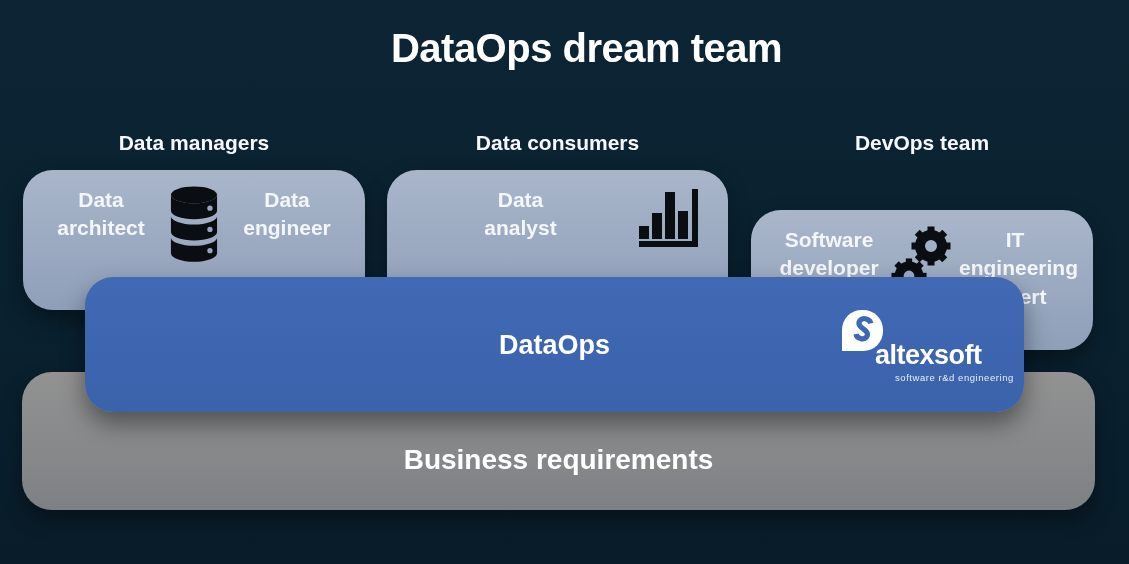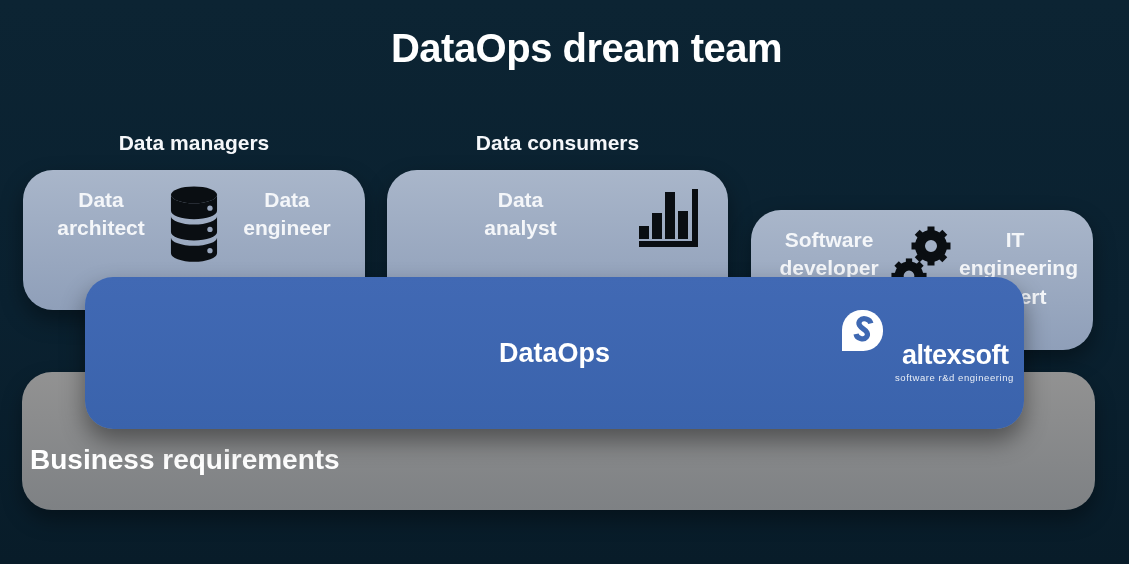--- a/index.html
+++ b/index.html
@@ -44,70 +44,71 @@
   .role{
     flex:1 1 0;min-width:0;
     text-align:center;white-space:pre-line;
     font-size:21px;font-weight:600;line-height:1.35;
     color:#f4f6f9;
   }
   .icon-wrap{
     flex:0 0 74px;display:flex;align-items:center;justify-content:center;
   }
   .dataops-band{
-    position:absolute;left:85px;top:277px;width:939px;height:152px;
+    position:absolute;left:85px;top:277px;width:939px;height:135px;
     border-radius:28px;
     background:linear-gradient(180deg,#4169b4 0%,#3a63ac 100%);
     box-shadow:0 12px 24px rgba(0,0,0,.42);
     z-index:3;
   }
   .dataops-text{
     position:absolute;left:0;right:0;top:50%;transform:translateY(-50%);
     text-align:center;font-size:27px;font-weight:700;color:#ffffff;
   }
   .foundation-band{
     position:absolute;left:22px;top:372px;width:1073px;height:138px;
     border-radius:30px;
     background:linear-gradient(180deg,#929292 0%,#7e8184 100%);
     box-shadow:0 10px 20px rgba(0,0,0,.35);
     z-index:2;
-    display:flex;align-items:center;justify-content:flex-start;
-    padding-top:38px;box-sizing:border-box;padding-left:8px;
+    display:flex;align-items:center;justify-content:center;
+    padding-top:38px;box-sizing:border-box;
   }
   .foundation-text{
     font-size:28px;font-weight:700;color:#ffffff;
   }
   
   .logo{position:absolute;top:33px;right:26px;width:156px;height:80px;}
   .logo-mark{
     position:absolute;left:0;top:0;width:41px;height:41px;
     background:#ffffff;border-radius:48% 48% 48% 0;
   }
   .logo-mark svg{position:absolute;left:0;top:0;}
   .logo-name{
-    position:absolute;left:60px;top:32px;
+    position:absolute;left:33px;top:32px;
     font-size:27px;font-weight:700;line-height:1;letter-spacing:-0.5px;
     color:#ffffff;
   }
   .logo-tagline{
     position:absolute;left:45px;top:62px;
     font-size:9.5px;font-weight:400;letter-spacing:0.55px;
     color:#e9eef6;white-space:nowrap;margin-left:8px;
   }
   .ic{display:block;}
 </style>
 </head>
 <body>
 
 <div class="canvas">
 
   <h1 class="page-title">DataOps dream team</h1>
 
   <div class="team-label label-1">Data managers</div>
   <div class="team-label label-2">Data consumers</div>
+  <div class="team-label label-3">DevOps team</div>
 
   <div class="team-box box-1">
     <div class="team-row">
       <div class="role">Data
 architect</div>
       <div class="icon-wrap">
         <svg class="ic" width="52" height="78" viewBox="0 0 56 88" aria-hidden="true">
           <g fill="#0a0e12">
             <ellipse cx="28" cy="10" rx="26" ry="9.5"></ellipse>
             <path d="M2 10 A26 9.5 0 0 0 54 10 L54 28 A26 9.5 0 0 1 2 28 Z"></path>

